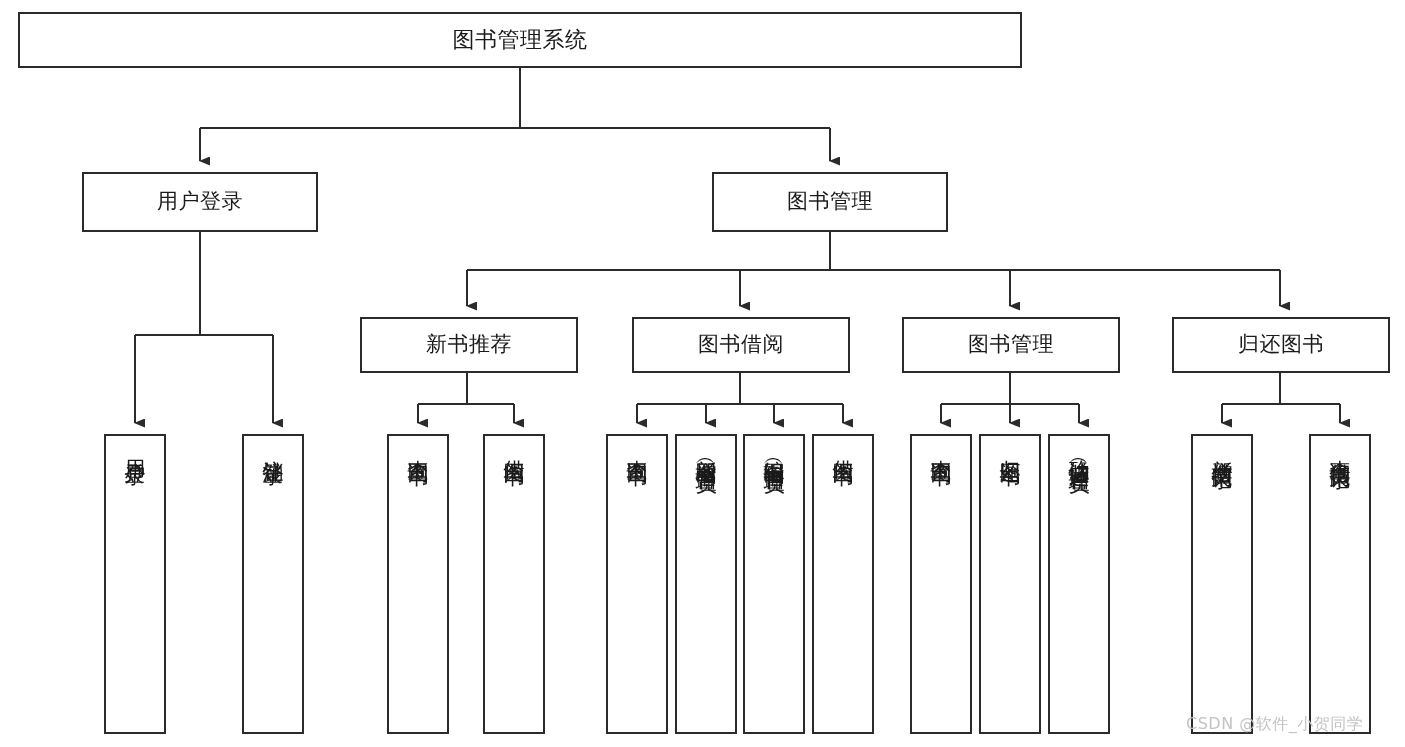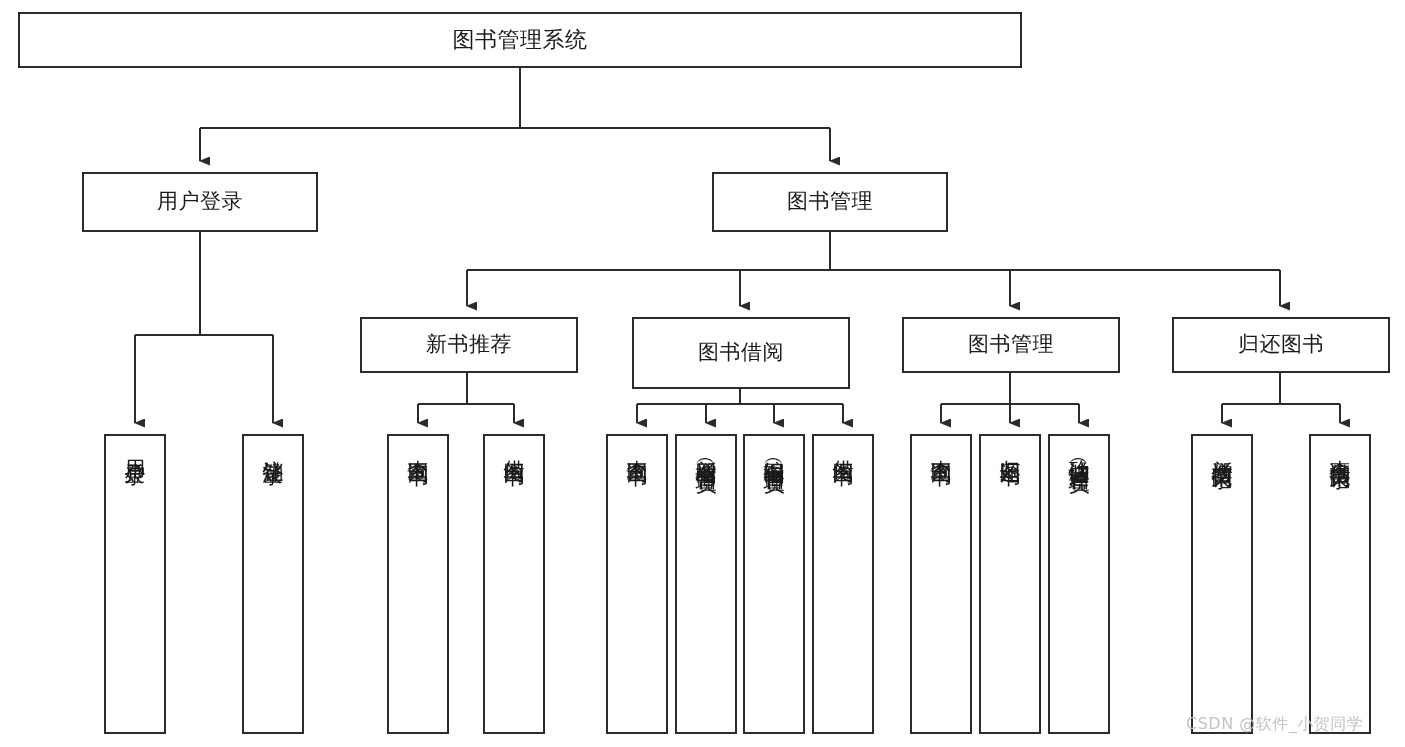--- a/index.html
+++ b/index.html
@@ -128,21 +128,21 @@
   <div class="node h-node" style="left:82px;top:172px;width:236px;height:60px;">
     <span class="lbl">用户登录</span>
   </div>
   <div class="node h-node" style="left:712px;top:172px;width:236px;height:60px;">
     <span class="lbl">图书管理</span>
   </div>
 
   <div class="node h-node" style="left:360px;top:317px;width:218px;height:56px;">
     <span class="lbl">新书推荐</span>
   </div>
-  <div class="node h-node" style="left:632px;top:317px;width:218px;height:72px;">
+  <div class="node h-node" style="left:632px;top:317px;width:218px;height:56px;">
     <span class="lbl">图书借阅</span>
   </div>
   <div class="node h-node" style="left:902px;top:317px;width:218px;height:56px;">
     <span class="lbl">图书管理</span>
   </div>
   <div class="node h-node" style="left:1172px;top:317px;width:218px;height:56px;">
     <span class="lbl">归还图书</span>
   </div>
 
   <div class="node v-node" style="left:104px;top:434px;width:62px;height:300px;">

